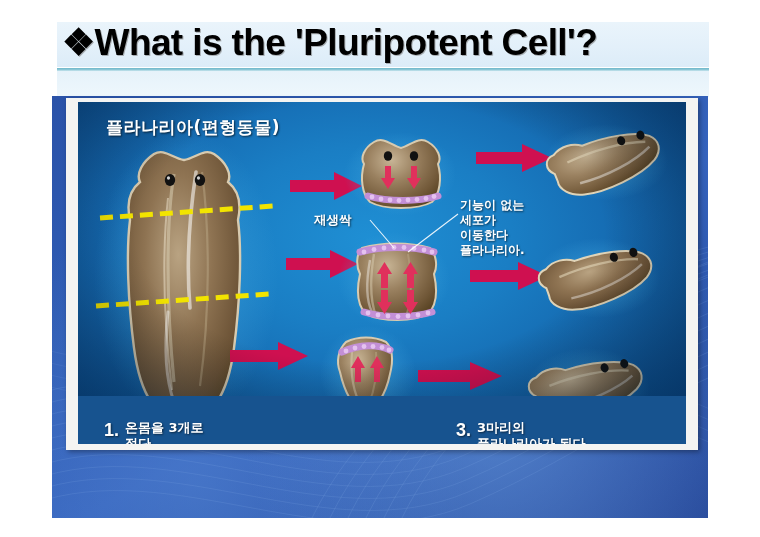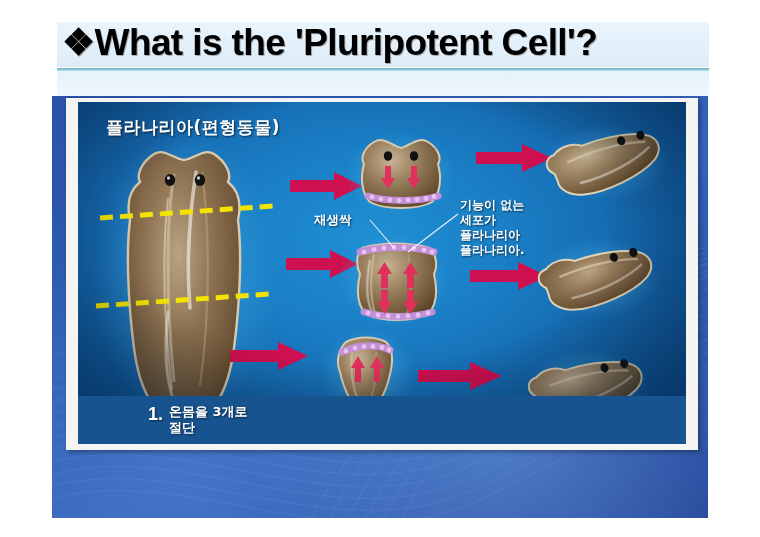--- a/index.html
+++ b/index.html
@@ -76,21 +76,21 @@
     position:absolute;left:382px;top:96px;
     font-size:12px;font-weight:bold;color:#ffffff;line-height:15px;
     text-shadow:1px 1px 2px rgba(0,0,0,.6);white-space:nowrap;
   }
 
   
   #caption-bar{
     position:absolute;left:0;top:294px;width:608px;height:48px;
     background:linear-gradient(to bottom,#17538f 0%,#17538f 100%);
   }
-  .caption{position:absolute;top:8px;color:#ffffff;white-space:nowrap;margin-left:44px;}
+  .caption{position:absolute;top:24px;color:#ffffff;white-space:nowrap;}
   .cap-num{
     font-family:"Liberation Sans",sans-serif;
     font-weight:bold;font-size:18px;display:inline-block;vertical-align:top;
     margin-right:6px;
     text-shadow:1px 1px 2px rgba(0,0,0,.55);
   }
   .cap-txt{
     display:inline-block;vertical-align:top;
     font-size:13px;font-weight:bold;line-height:16px;
     text-shadow:1px 1px 2px rgba(0,0,0,.55);
@@ -355,31 +355,34 @@
           <rect x="0" y="0" width="608" height="342" fill="url(#vig)"></rect>
         </svg>
 
         <div id="photo-title" class="ko">플라나리아(편형동물)</div>
 
         <div id="label-bud" class="ko">재생싹</div>
 
         <div id="label-note" class="ko">
           <div>기능이 없는</div>
           <div>세포가</div>
-          <div>플라나리아</div>
+          <div>이동한다</div>
           <div>플라나리아.</div>
         </div>
 
         <div id="caption-bar">
 
           <div class="caption" id="caption-1">
             <span class="cap-num">1.</span><span class="cap-txt ko"><span>온몸을 3개로</span><br><span>절단</span></span>
           </div>
 
 
+          <div class="caption" id="caption-3">
+            <span class="cap-num">3.</span><span class="cap-txt ko"><span>3마리의</span><br><span>플라나리아가 된다</span></span>
+          </div>
 
         </div>
 
       </div>
     </div>
   </div>
 
 </div>
 
 </body></html>

